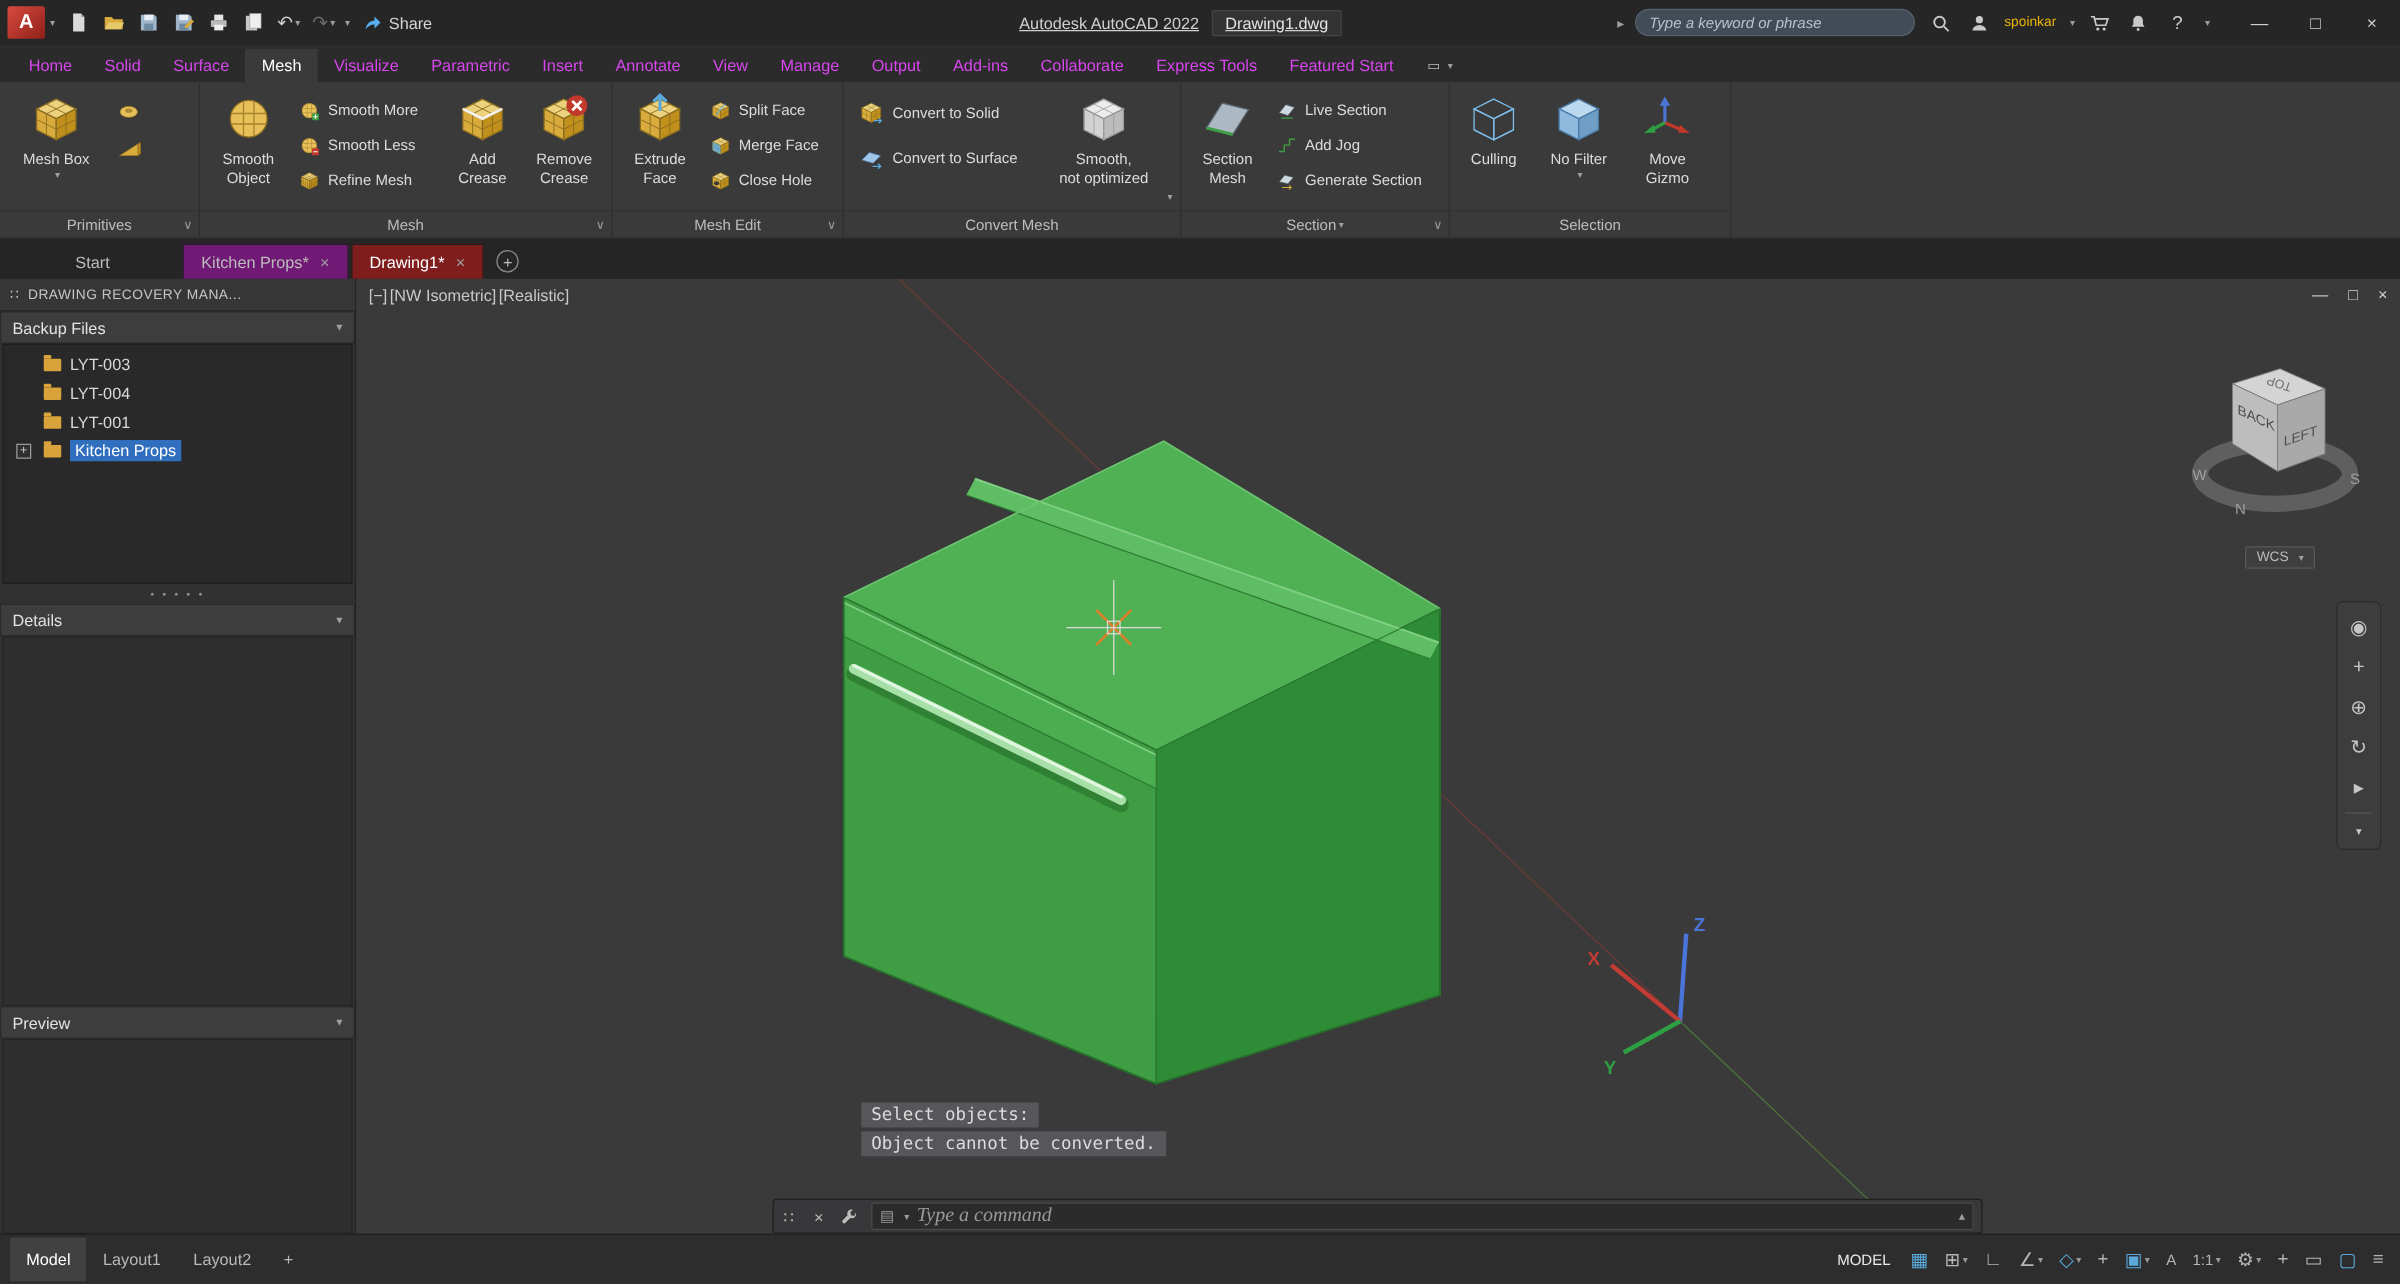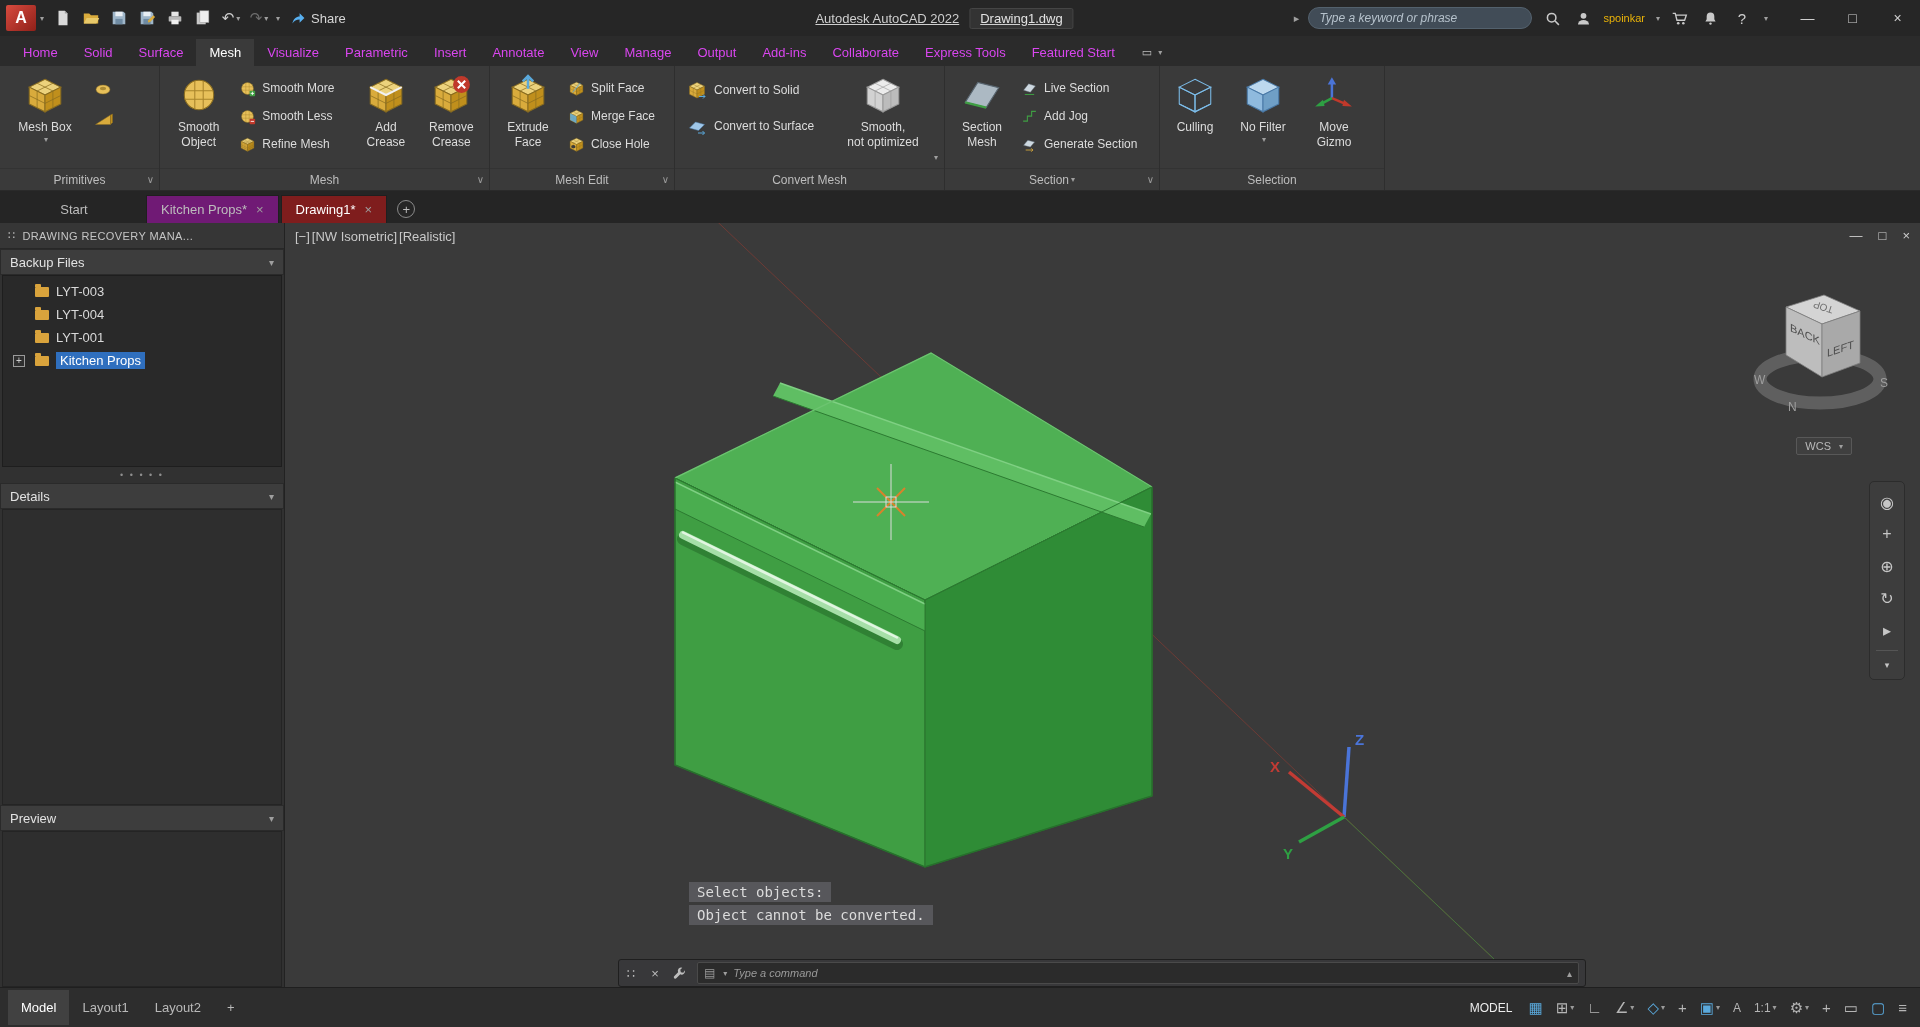--- a/index.html
+++ b/index.html
@@ -89,21 +89,21 @@
   .navbar { position:absolute; top:258px; right:15px; width:36px; background:rgba(62,62,62,.92); border:1px solid #2c2c2c; border-radius:5px; display:flex; flex-direction:column; align-items:center; padding:6px 0; gap:4px; z-index:5; }
   .navit { width:28px; height:28px; display:flex; align-items:center; justify-content:center; color:#c6c6c6; font-size:16px; }
   .navsep { width:22px; height:1px; background:#555; margin:2px 0; }
   .cmdhist { position:absolute; left:404px; top:659px; display:flex; flex-direction:column; align-items:flex-start; gap:3px; z-index:6; }
   .chline { background:#57575b; color:#dcdcdc; font-family:"DejaVu Sans Mono", monospace; font-size:14px; padding:2px 8px; }
   .cmddock { position:absolute; left:333px; top:736px; width:968px; height:28px; background:#38383a; border:1px solid #1f1f1f; border-radius:3px; display:flex; align-items:center; z-index:6; }
   .dockbtn { width:24px; height:26px; display:flex; align-items:center; justify-content:center; color:#bdbdbd; font-size:13px; }
   .dockbtn svg { width:15px; height:15px; }
   .cmdfield { flex:1; height:22px; margin:0 6px; background:#2b2b2b; border:1px solid #4a4a4a; border-radius:2px; display:flex; align-items:center; padding:0 6px; gap:6px; }
   .cmdprompt { color:#9a9a9a; font-size:12px; }
-  .cmdinput { flex:1; background:transparent; border:none; outline:none; color:#22c55e; font-family:Liberation Sans, sans-serif; font-size:11px; font-style:italic; }
+  .cmdinput { flex:1; background:transparent; border:none; outline:none; color:#22c55e; font-family:Liberation Serif, serif; font-size:16px; font-style:italic; }
   .cmdinput::placeholder { color:#9a9a9a; font-style:italic; }
 
   
   .statusbar { position:absolute; left:0; right:0; bottom:0; height:40px; background:#2d2d2d; border-top:1px solid #1f1f1f; display:flex; align-items:center; padding:0 8px; z-index:50; }
   .ltab { padding:10px 13px; font-size:13px; color:#b9b9b9; }
   .ltab.active { background:#414141; color:#fff; }
   .sittext { font-size:12px; color:#ececec; padding:4px 8px; }
   .sgroup { margin-left:auto; display:flex; align-items:center; gap:3px; }
   .sit { display:flex; align-items:center; gap:2px; padding:4px 5px; border-radius:2px; color:#b5b5b5; font-size:15px; }
   .sit.on { color:#5aa9dc; }

